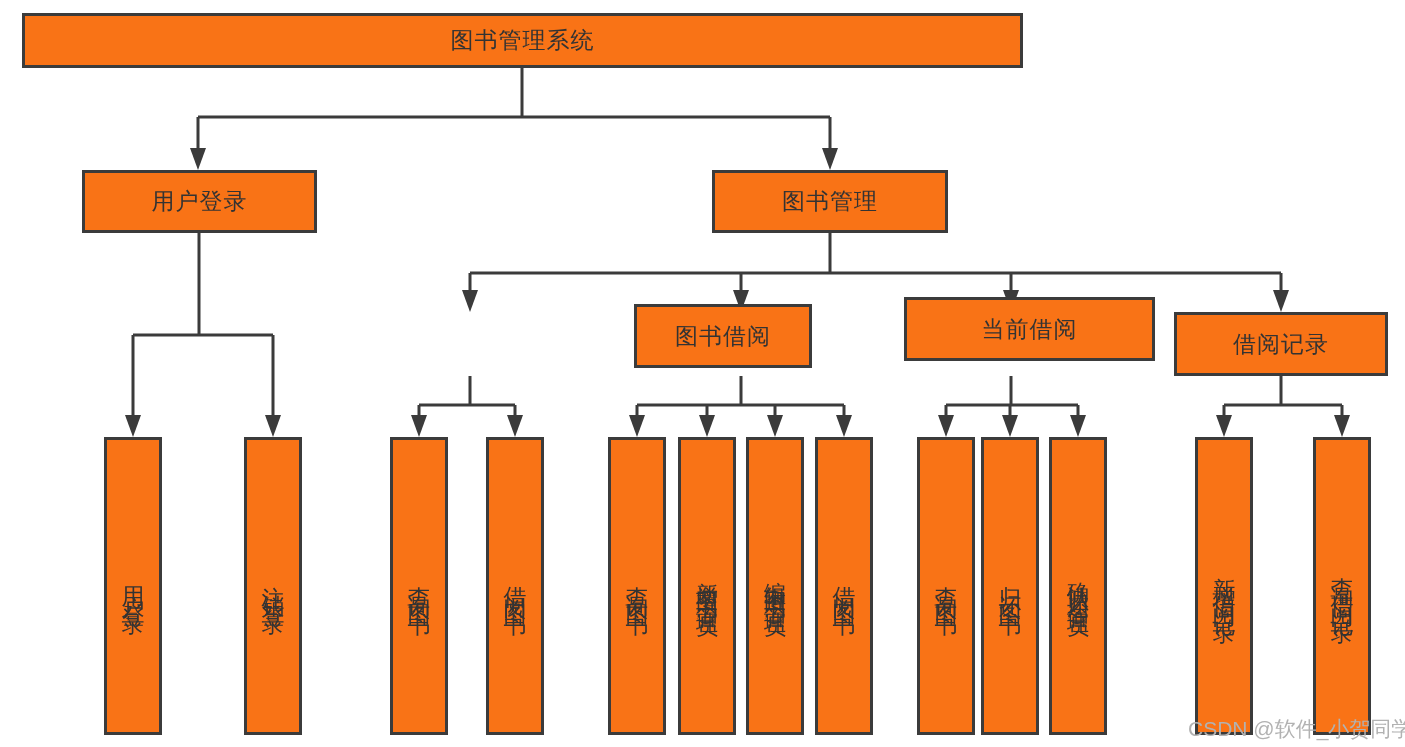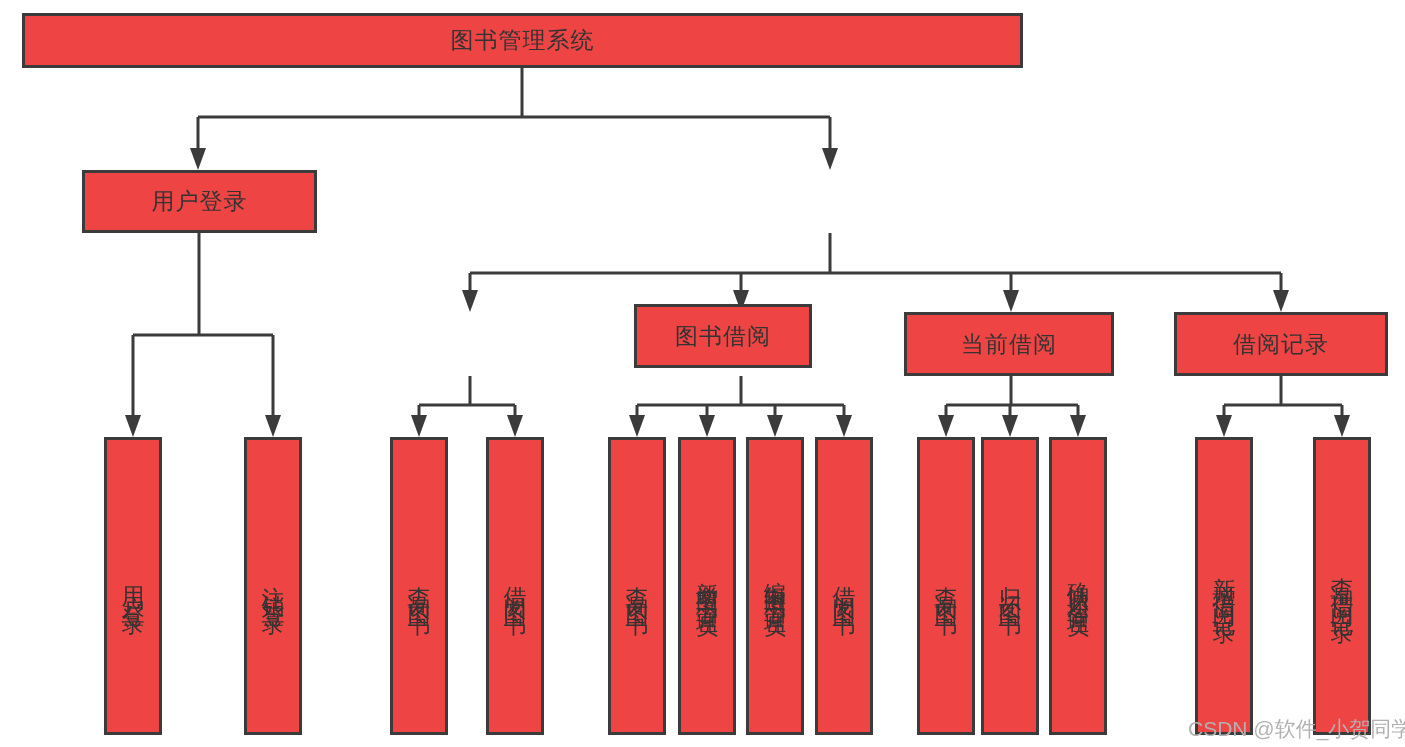--- a/index.html
+++ b/index.html
@@ -29,21 +29,21 @@
     stroke: var(--line);
     stroke-width: 3;
     fill: none;
   }
   svg.connectors polygon {
     fill: var(--line);
     stroke: none;
   }
   .hbox, .vbox {
     position: absolute;
-    background: #ef4444;
+    background: #f97316;
     border: 3px solid var(--line);
     display: flex;
     align-items: center;
     justify-content: center;
     color: var(--text);
     z-index: 1;
   }
   .hbox span {
     font-size: 23px;
     letter-spacing: 1px;
@@ -126,25 +126,28 @@
     </g>
   </svg>
 
   <div class="hbox" style="left:22px;top:13px;width:1001px;height:55px">
     <span>图书管理系统</span>
   </div>
 
   <div class="hbox" style="left:82px;top:170px;width:235px;height:63px">
     <span>用户登录</span>
   </div>
+  <div class="hbox" style="left:712px;top:170px;width:236px;height:63px">
+    <span>图书管理</span>
+  </div>
 
   <div class="hbox" style="left:634px;top:304px;width:178px;height:64px">
     <span>图书借阅</span>
   </div>
-  <div class="hbox" style="left:904px;top:312px;width:210px;height:64px">
+  <div class="hbox" style="left:904px;top:297px;width:251px;height:64px">
     <span>当前借阅</span>
   </div>
   <div class="hbox" style="left:1174px;top:312px;width:214px;height:64px">
     <span>借阅记录</span>
   </div>
 
   <div class="vbox" style="left:104px;top:437px;width:58px;height:298px">
     <span>用户登录</span>
   </div>
   <div class="vbox" style="left:244px;top:437px;width:58px;height:298px">

